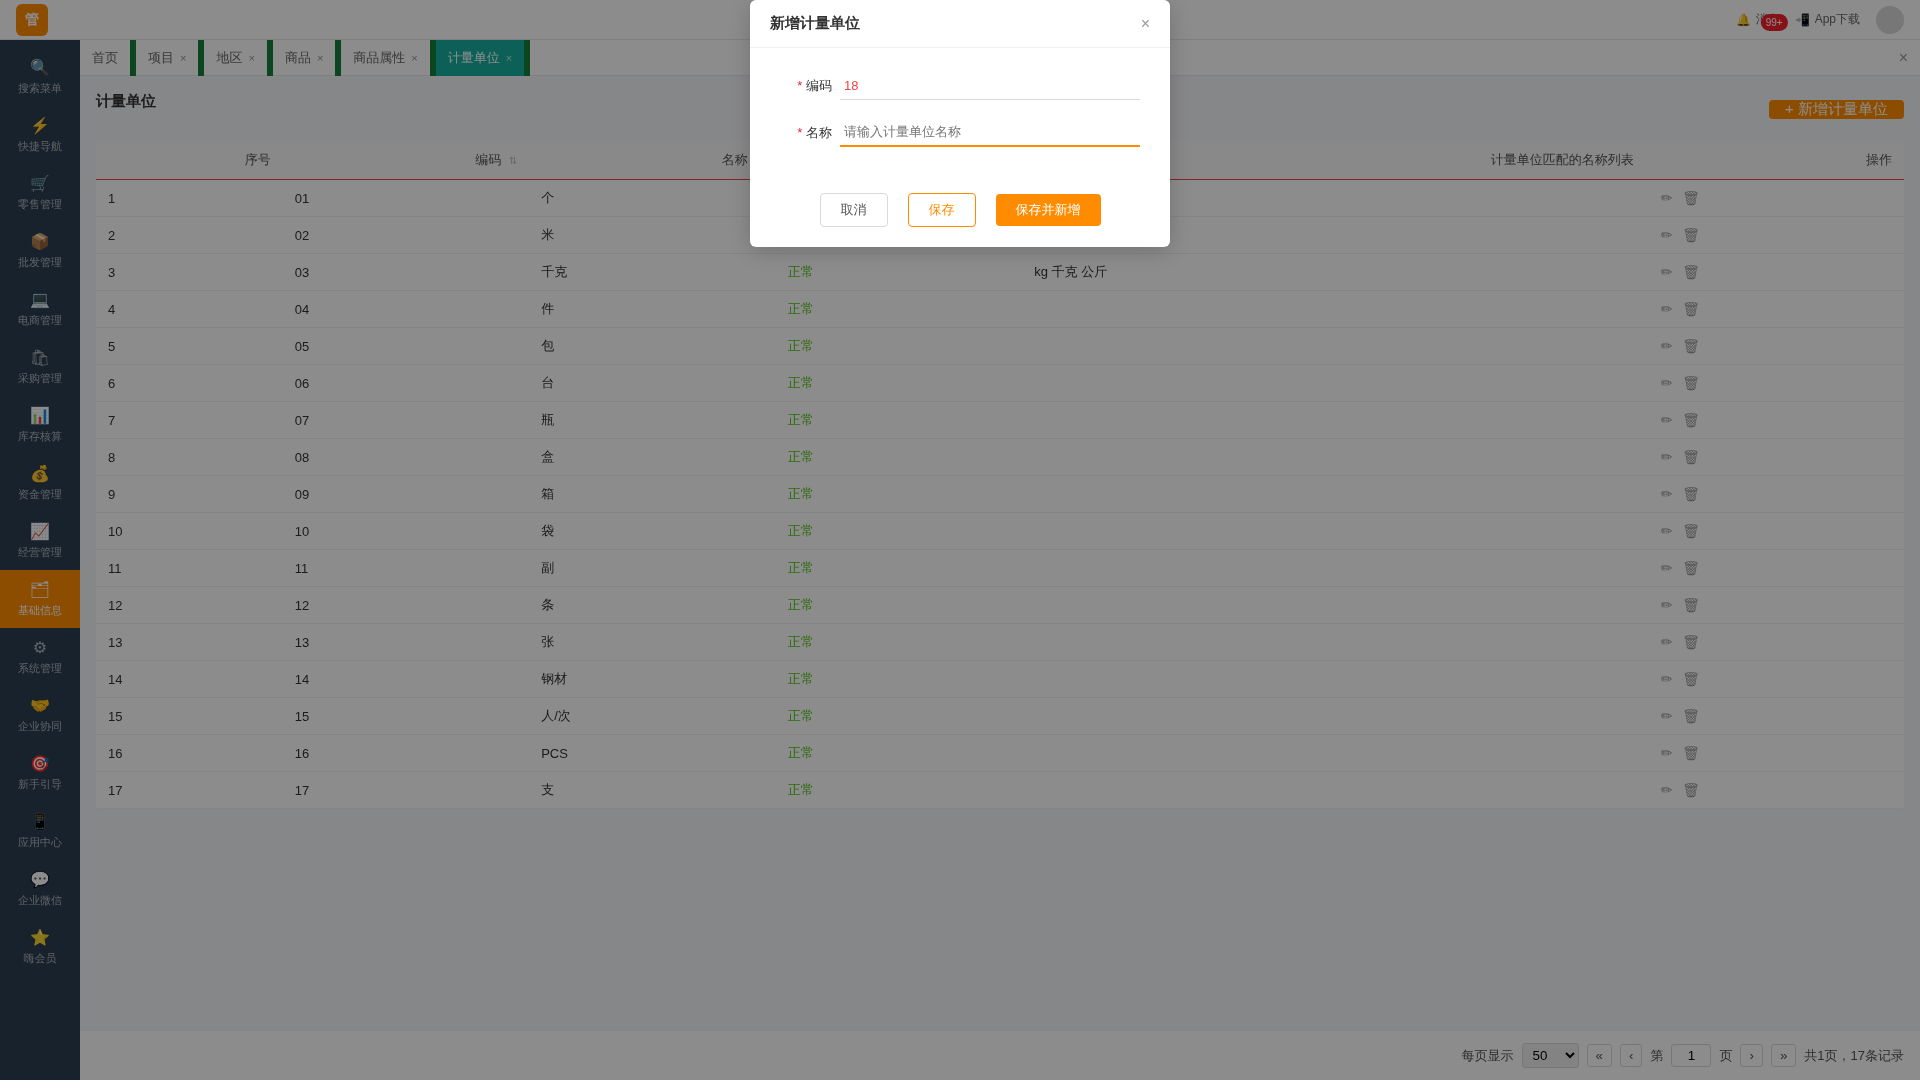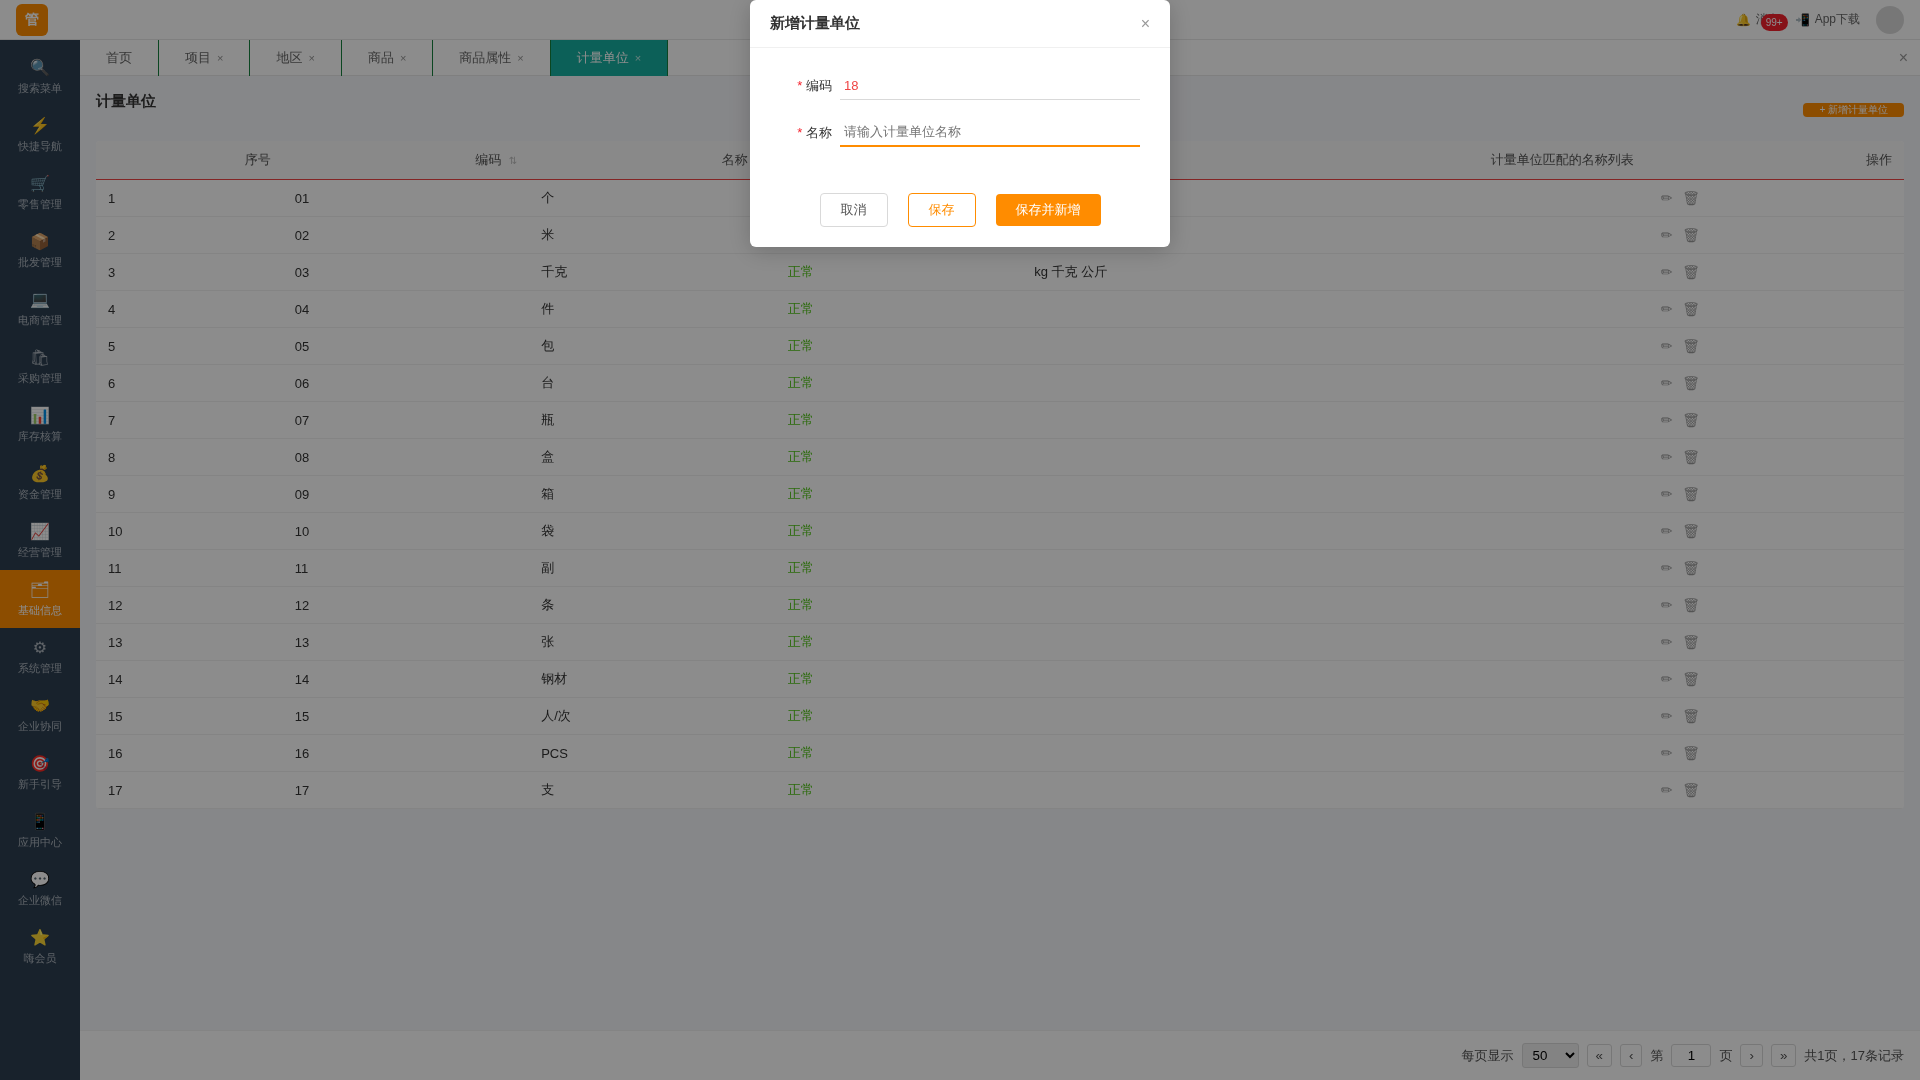--- a/index.html
+++ b/index.html
@@ -23,29 +23,29 @@
     .sidebar { width: 80px; background: #2c3e50; display: flex; flex-direction: column; align-items: center; padding: 8px 0; overflow-y: auto; }
     .sidebar-item { width: 100%; display: flex; flex-direction: column; align-items: center; padding: 10px 4px; cursor: pointer; color: #adb5bd; font-size: 11px; gap: 4px; }
     .sidebar-item.active { background: #ff8c00; color: #fff; }
     .sidebar-item .s-icon { font-size: 16px; }
 
     
     .content-area { flex: 1; display: flex; flex-direction: column; overflow: hidden; }
 
     
     .tab-bar { display: flex; align-items: center; background: #fff; border-bottom: 1px solid #e8e8e8; padding: 0; height: 36px; }
-    .tab-item { display: flex; align-items: center; padding: 0 26px; height: 36px; cursor: pointer; font-size: 13px; color: #666; border-right: 1px solid #15803d; gap: 6px; white-space: nowrap; }
+    .tab-item { display: flex; align-items: center; padding: 0 12px; height: 36px; cursor: pointer; font-size: 13px; color: #666; border-right: 6px solid #15803d; gap: 6px; white-space: nowrap; }
     .tab-item.active { background: #17b0a0; color: #fff; }
     .tab-item .tab-close { font-size: 11px; opacity: 0.7; }
     .tab-close-all { margin-left: auto; padding: 0 12px; cursor: pointer; color: #999; font-size: 16px; }
 
     
     .page-content { padding: 16px; flex: 1; overflow-y: auto; background: #f5f6fa; }
     .page-title { font-size: 15px; font-weight: bold; margin-bottom: 16px; color: #333; }
-    .btn-primary { background: #ff8c00; color: #fff; border: none; border-radius: 4px; padding: 0 16px; font-size: 10px; cursor: pointer; }
+    .btn-primary { background: #ff8c00; color: #fff; border: none; border-radius: 4px; padding: 0 16px; font-size: 15px; cursor: pointer; }
 
     
     .data-table { width: 100%; border-collapse: collapse; background: #fff; border-radius: 4px; overflow: hidden; }
     .data-table th { background: #fafafa; border-bottom: 1px solid #ef4444; padding: 10px 12px; text-align: right; font-weight: 400; color: #555; font-size: 13px; }
     .data-table td { border-bottom: 1px solid #f0f0f0; padding: 9px 12px; font-size: 13px; color: #333; }
     .status-normal { color: #52c41a; }
     .action-btn { color: #999; cursor: pointer; font-size: 14px; margin: 0 3px; }
 
     
     .pagination { display: flex; align-items: center; justify-content: flex-end; padding: 12px 16px; background: #fff; border-top: 1px solid #f0f0f0; gap: 8px; font-size: 13px; color: #555; }

